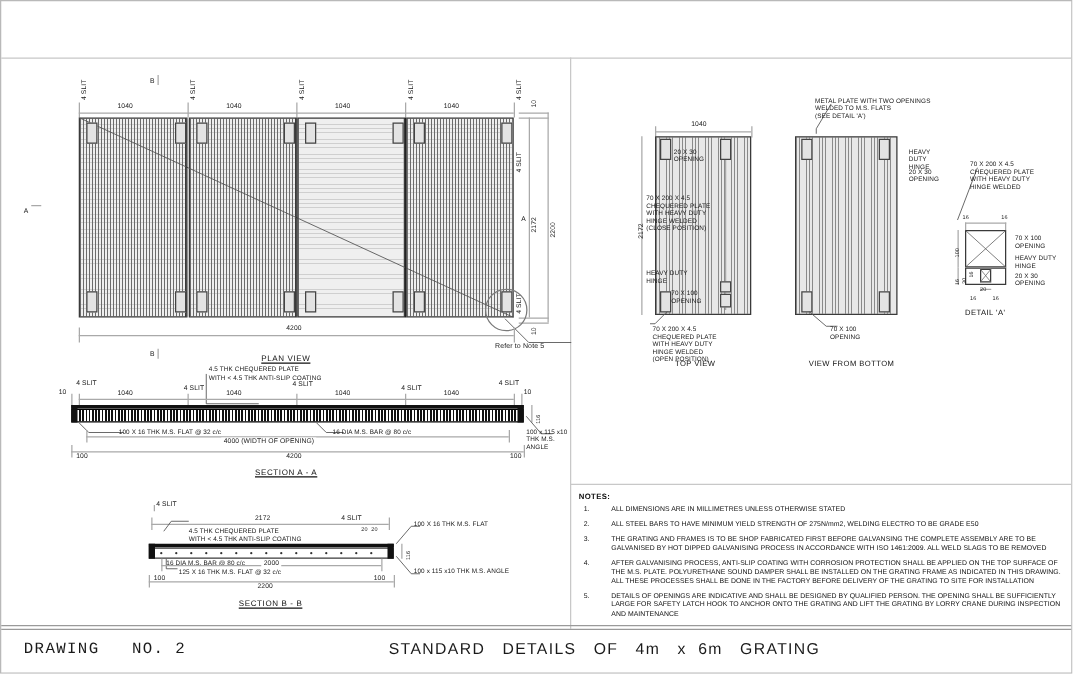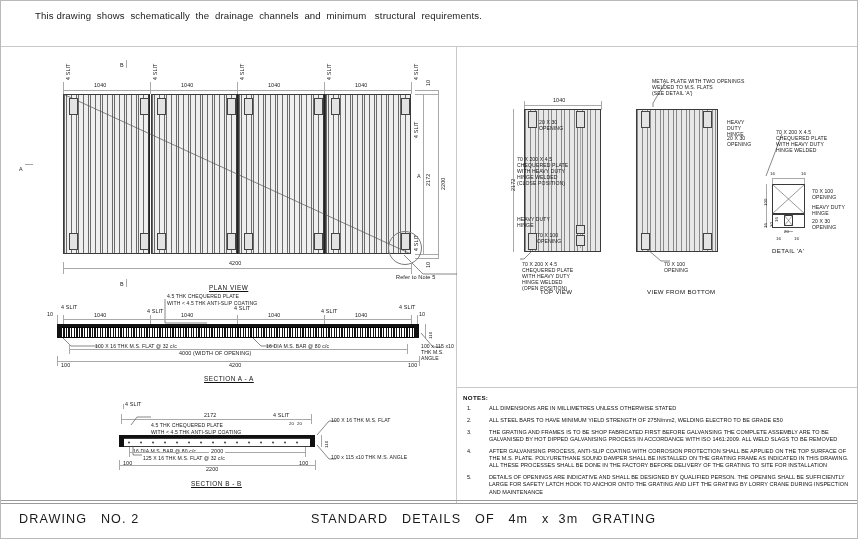--- a/index.html
+++ b/index.html
@@ -60,21 +60,20 @@
   #notes .body{margin-left:26px;font-size:5.5px;line-height:1.33;color:#111;letter-spacing:.05px;}
 
   .circ{position:absolute;border:1px solid #7a7a7a;border-radius:50%;background:transparent;}
 </style>
 </head>
 <body>
 
 <div id="sheet">
 
   <div id="hdr">
-    <div class="txt" style="left:34px;top:10px;">This drawing  shows  schematically  the  drainage  channels  and  minimum   structural  requirements.</div>
   </div>
 
   <div id="vdiv"></div>
   <div id="hdiv2"></div>
   <div id="hdiv"></div>
 
   <div class="abs" style="left:0;top:45px;width:455px;height:245px;">
 
     <div class="ln lt" style="left:62px;top:44px;width:348px;height:1px;"></div>
     <div class="ln lt" style="left:62px;top:36px;width:1px;height:12px;"></div>
@@ -442,17 +441,17 @@
       <span class="num">4.</span>
       <div class="body">AFTER GALVANISING PROCESS, ANTI-SLIP COATING WITH CORROSION PROTECTION SHALL BE APPLIED ON THE TOP SURFACE OF THE M.S. PLATE. POLYURETHANE SOUND DAMPER SHALL BE INSTALLED ON THE GRATING FRAME AS INDICATED IN THIS DRAWING. ALL THESE PROCESSES SHALL BE DONE IN THE FACTORY BEFORE DELIVERY OF THE GRATING TO SITE FOR INSTALLATION</div>
     </div>
     <div class="row">
       <span class="num">5.</span>
       <div class="body">DETAILS OF OPENINGS ARE INDICATIVE AND SHALL BE DESIGNED BY QUALIFIED PERSON. THE OPENING SHALL BE SUFFICIENTLY LARGE FOR SAFETY LATCH HOOK TO ANCHOR ONTO THE GRATING AND LIFT THE GRATING BY LORRY CRANE DURING INSPECTION AND MAINTENANCE</div>
     </div>
   </div>
 
   <div id="titleblk">
-    <div class="txt" style="left:18px;top:11px;">DRAWING   NO. 2</div>
-    <div class="txt" style="left:310px;top:11px;">STANDARD   DETAILS   OF   4m   x  3m   GRATING</div>
+    <div class="txt" style="left:18px;top:11px;font-family:Liberation Mono, monospace;">DRAWING   NO. 2</div>
+    <div class="txt" style="left:310px;top:11px;">STANDARD   DETAILS   OF   4m   x  6m   GRATING</div>
   </div>
 
 </div>
 
 </body></html>

